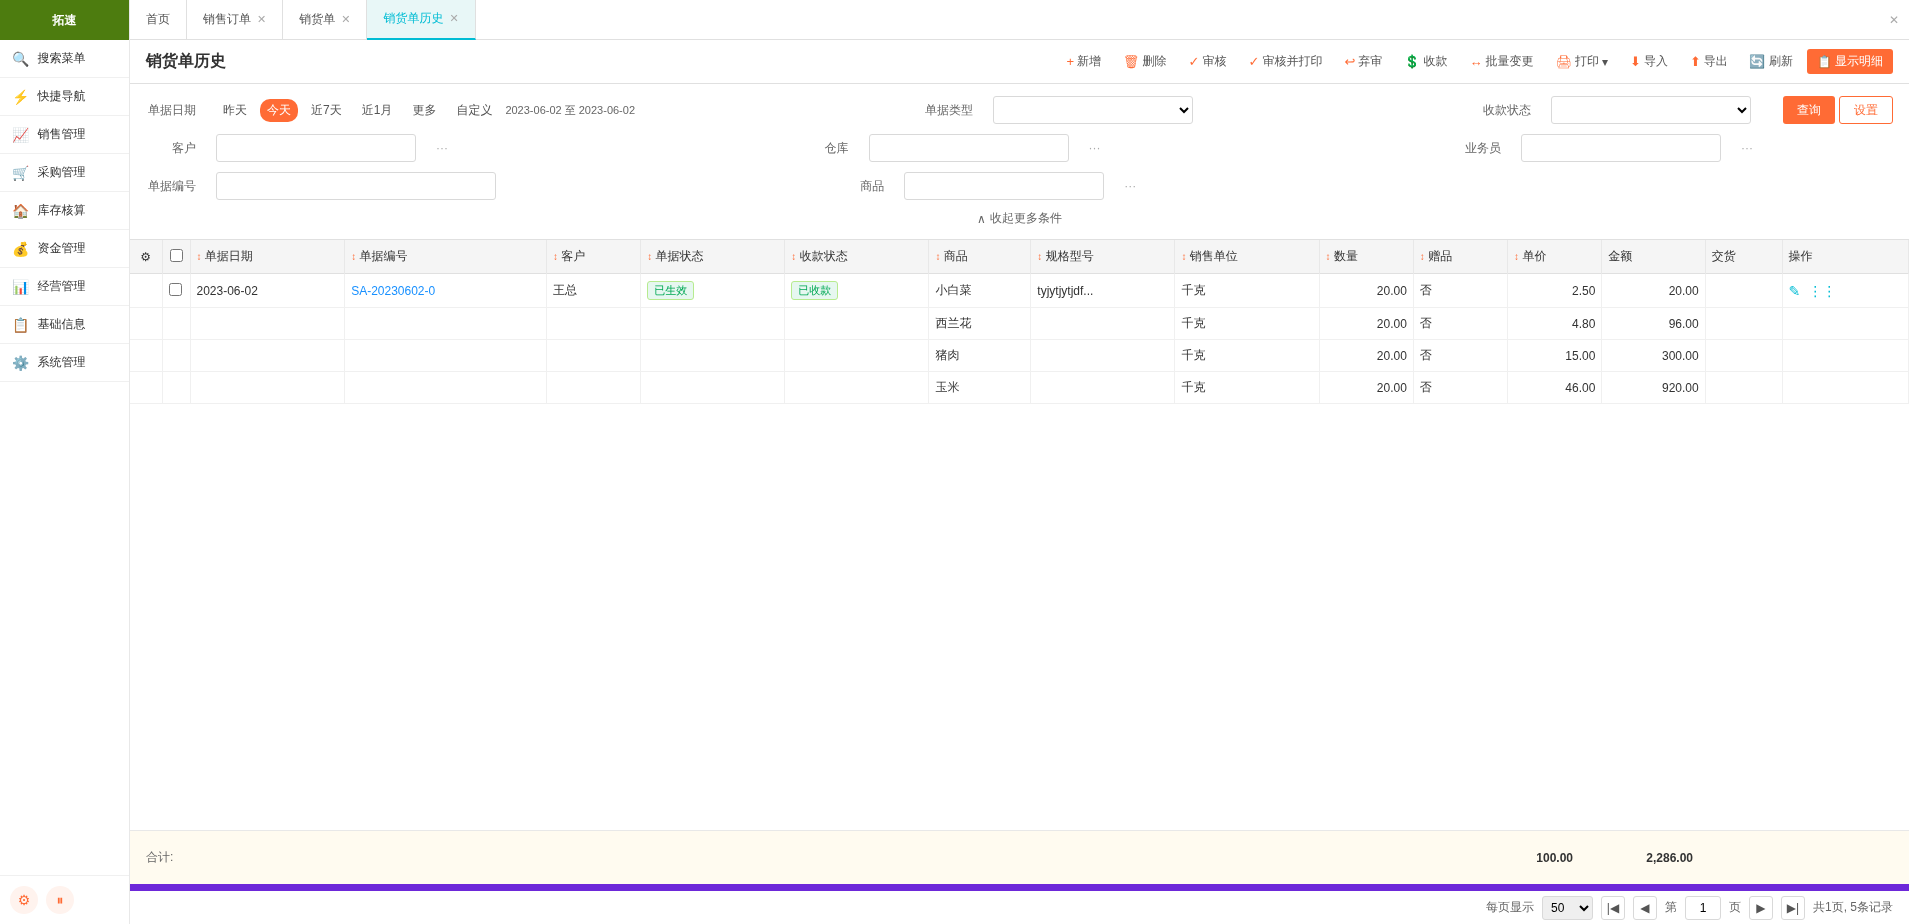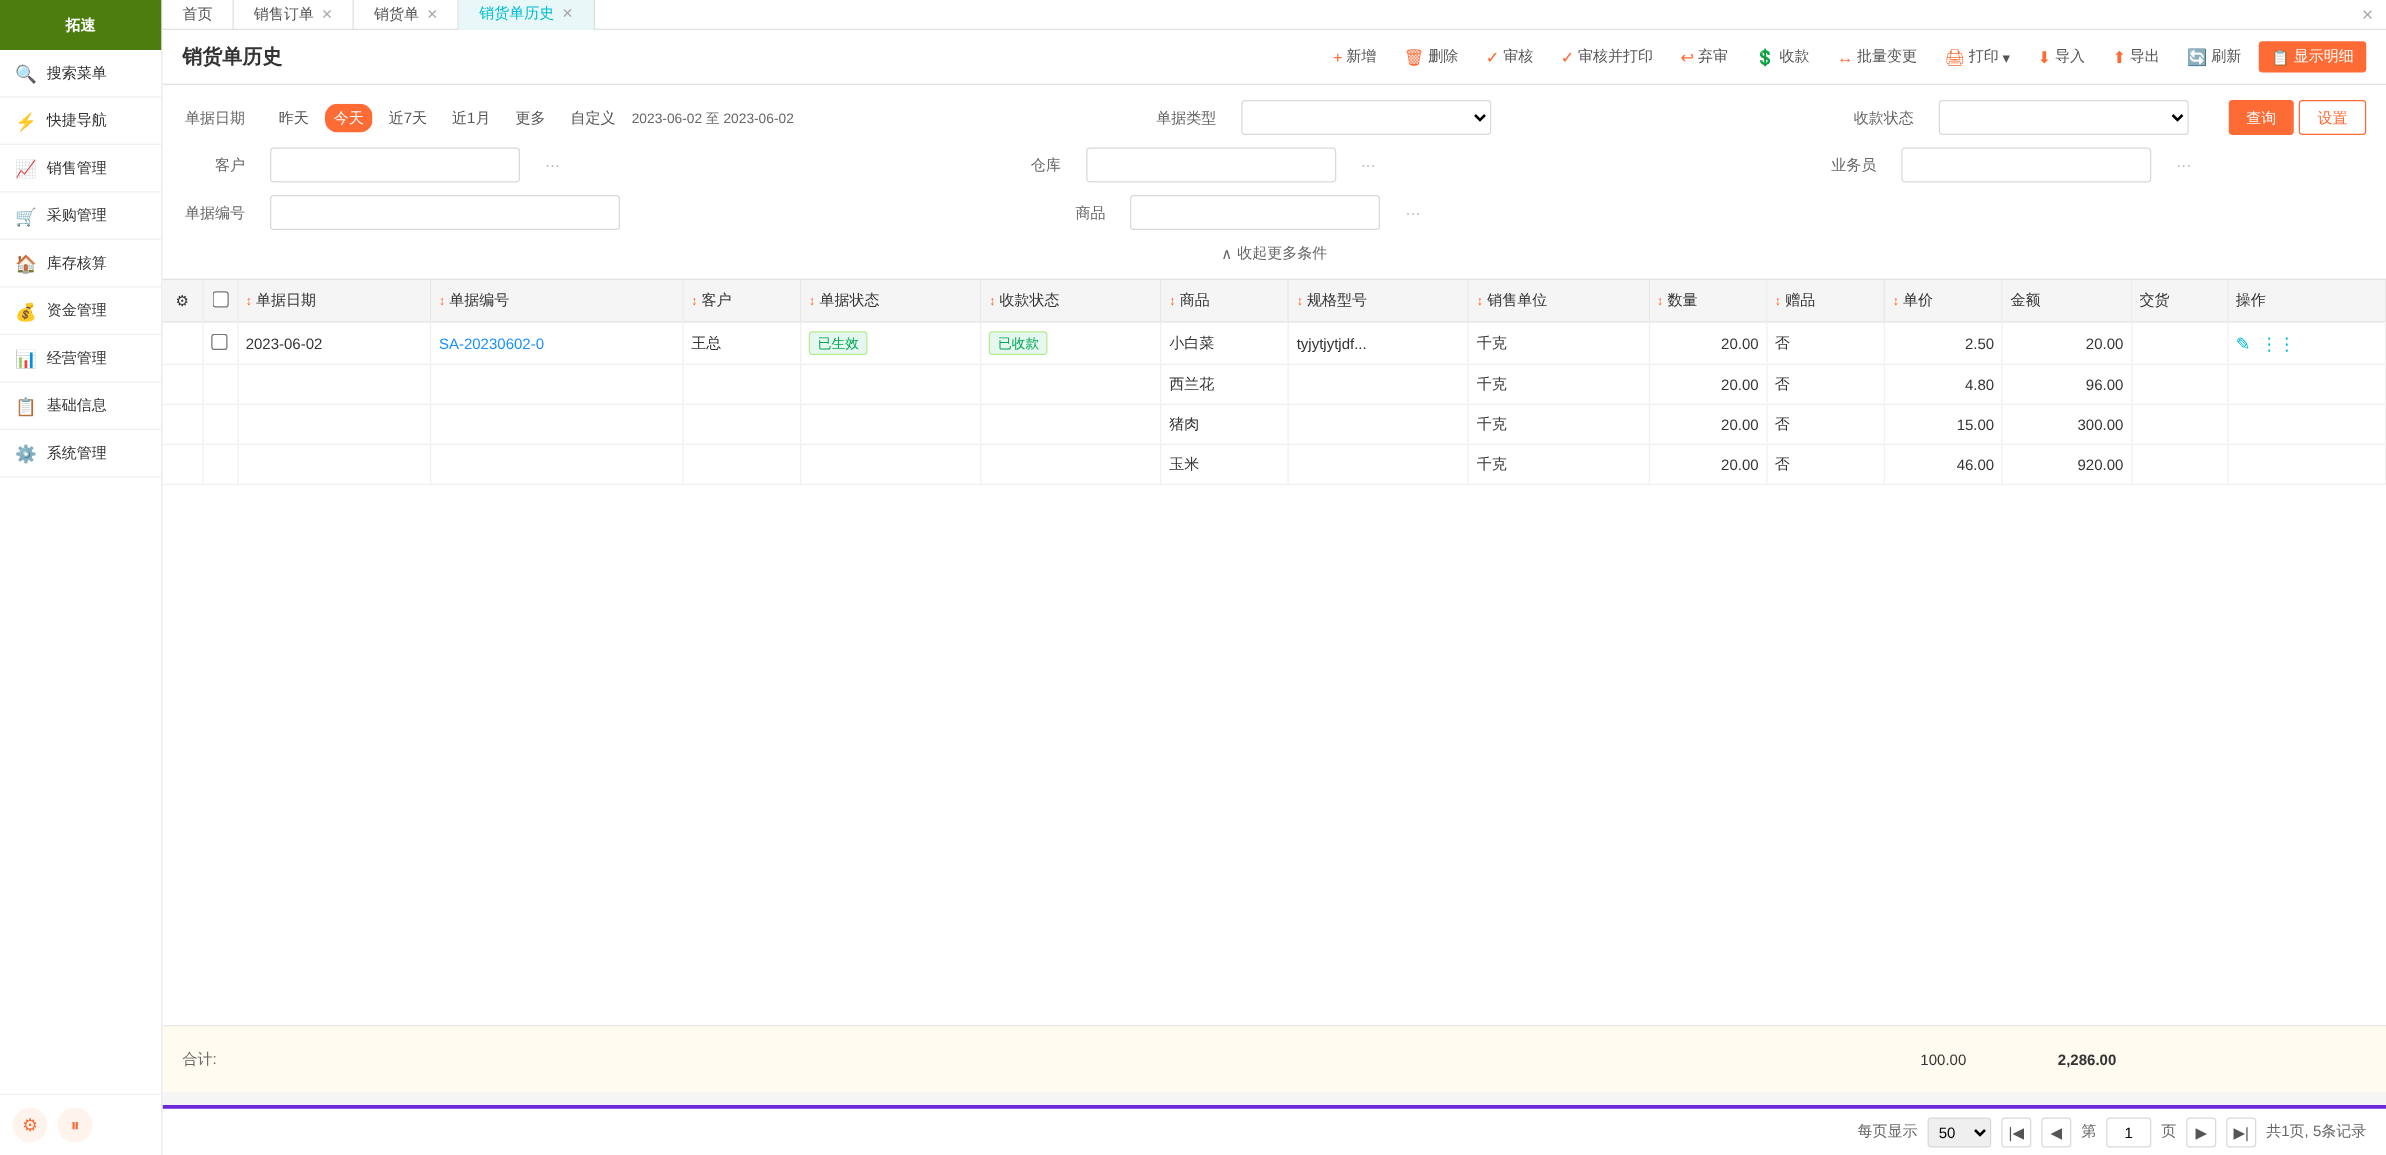--- a/index.html
+++ b/index.html
@@ -49,21 +49,21 @@
       cursor: pointer;
       color: #ff6b35;
       font-size: 14px;
     }
 
     
     .main { flex: 1; display: flex; flex-direction: column; overflow: hidden; }
 
     
     .tabs-bar {
-      height: 24px;
+      height: 40px;
       background: #fff;
       border-bottom: 1px solid #e0e0e0;
       display: flex;
       align-items: center;
       gap: 0;
       padding-left: 0;
     }
     .tab {
       height: 40px;
       padding: 0 16px;
@@ -246,34 +246,33 @@
 
     
     .table-footer {
       background: #fffbf0;
       border-top: 1px solid #e8e8e8;
       padding: 18px 16px;
       display: flex;
       align-items: center;
     }
     .total-label { color: #666; min-width: 60px; }
-    .total-qty { min-width: 150px; text-align: right; color: #333; font-weight: normal; }
+    .total-qty { min-width: 150px; text-align: right; color: #333; font-weight: bold; }
     .total-amount { min-width: 150px; text-align: right; color: #333; font-weight: bold; }
 
     
     .pagination-bar {
       height: 40px;
       background: #fff;
-      border-top: 3px solid #6d28d9;
+      border-top: 7px solid #6d28d9;
       display: flex;
       align-items: center;
       justify-content: flex-end;
       padding: 0 16px;
       gap: 8px;
-      margin-top: 10px;
     }
     .page-size-label { color: #666; }
     .page-size-select {
       border: 1px solid #d9d9d9;
       border-radius: 3px;
       padding: 2px 4px;
       height: 24px;
     }
     .page-btn {
       width: 24px; height: 24px;

